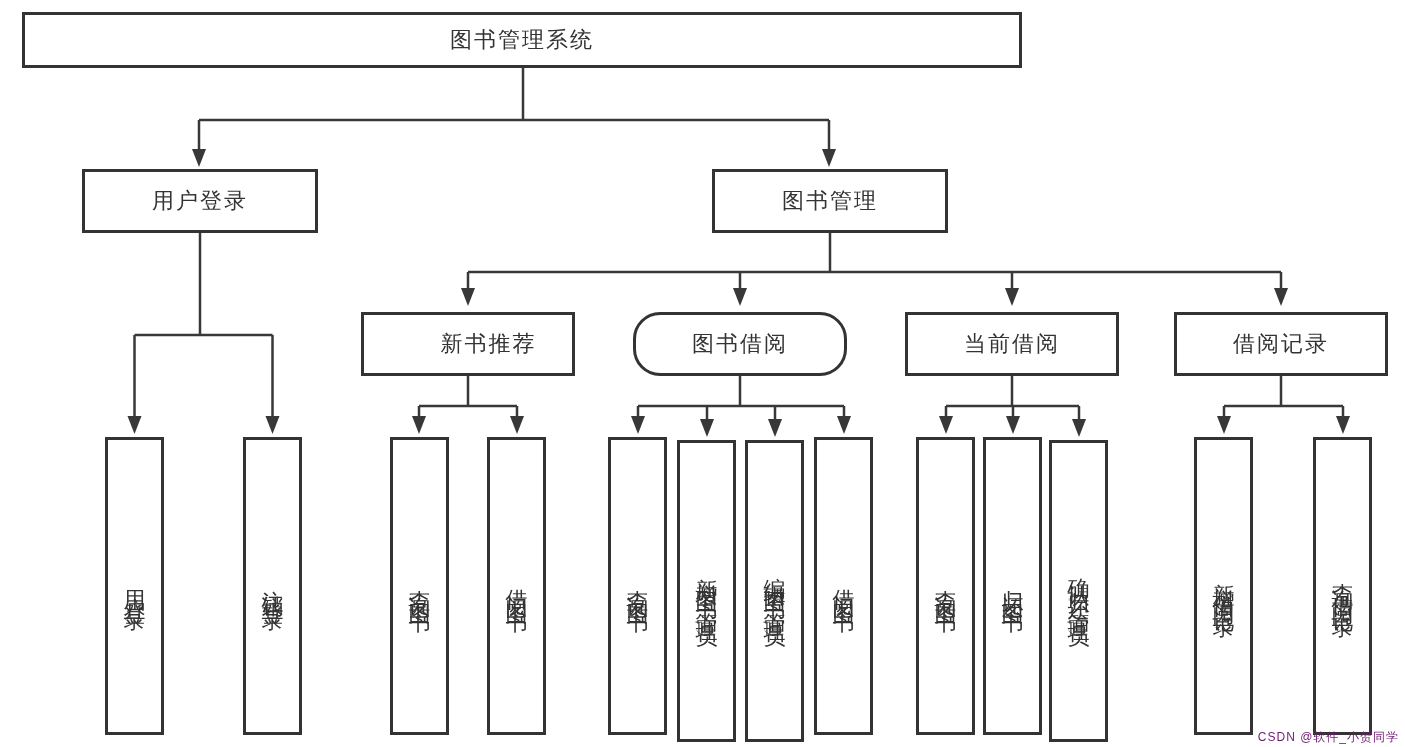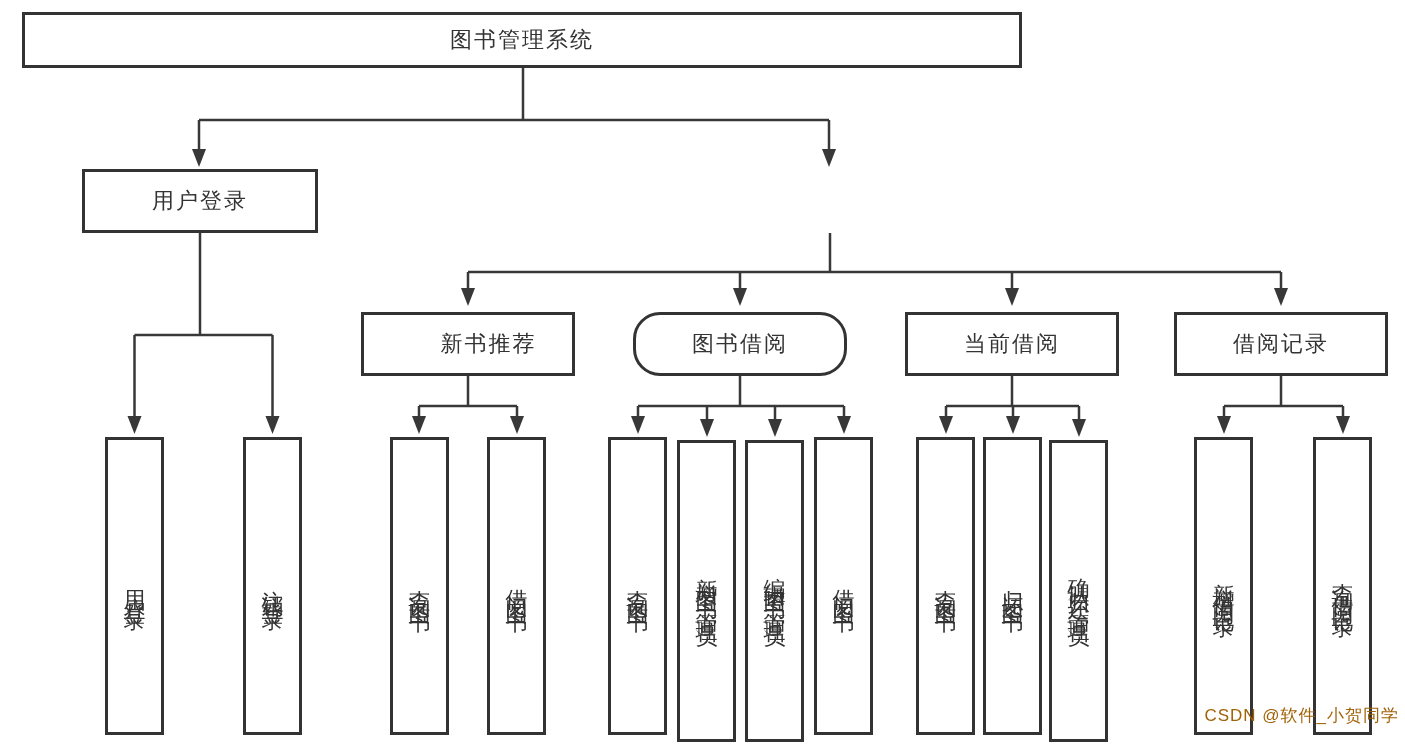--- a/index.html
+++ b/index.html
@@ -41,23 +41,23 @@
     writing-mode: vertical-rl;
     font-size: 22px;
     letter-spacing: 7px;
     line-height: 1;
     color: #333333;
     white-space: nowrap;
   }
   .watermark {
     position: absolute;
     right: 6px;
-    bottom: 20px;
-    font-size: 17px;
-    color: #a16207;
+    bottom: 1px;
+    font-size: 12px;
+    color: #701a75;
     letter-spacing: 1px;
   }
 </style>
 </head>
 <body>
 
 <div class="canvas">
 
   <svg class="connectors" viewBox="0 0 1405 747" xmlns="http://www.w3.org/2000/svg">
     <g stroke="#383838" stroke-width="2.5" fill="none">
@@ -101,20 +101,23 @@
       <polygon points="1336,416 1350,416 1343,434"></polygon>
     </g>
   </svg>
 
   <div class="hnode" style="left:22px; top:12px; width:1000px; height:56px;">
     <span>图书管理系统</span>
   </div>
 
   <div class="hnode" style="left:82px; top:169px; width:236px; height:64px;">
     <span>用户登录</span>
+  </div>
+  <div class="hnode" style="left:712px; top:169px; width:236px; height:64px;">
+    <span>图书管理</span>
   </div>
 
   <div class="hnode" style="left:361px; top:312px; width:214px; height:64px;padding-left:41px;">
     <span>新书推荐</span>
   </div>
   <div class="hnode" style="left:633px; top:312px; width:214px; height:64px;border-radius:27px;">
     <span>图书借阅</span>
   </div>
   <div class="hnode" style="left:905px; top:312px; width:214px; height:64px;text-align:right;">
     <span>当前借阅</span>

